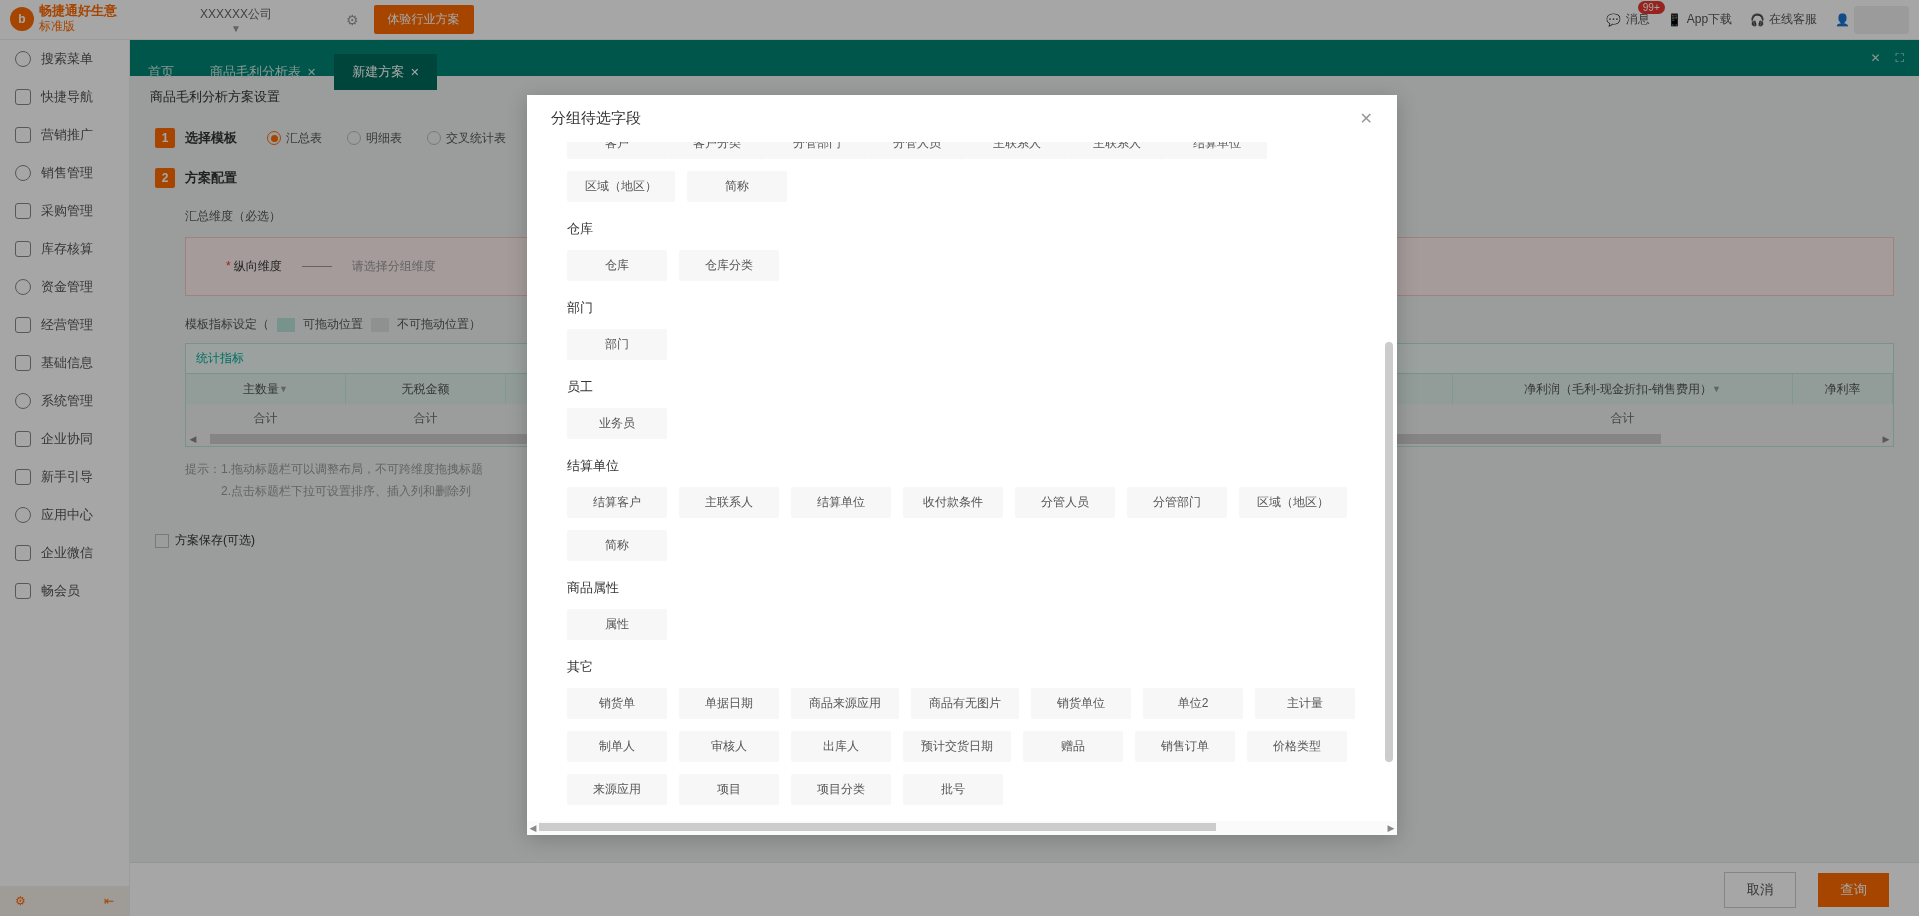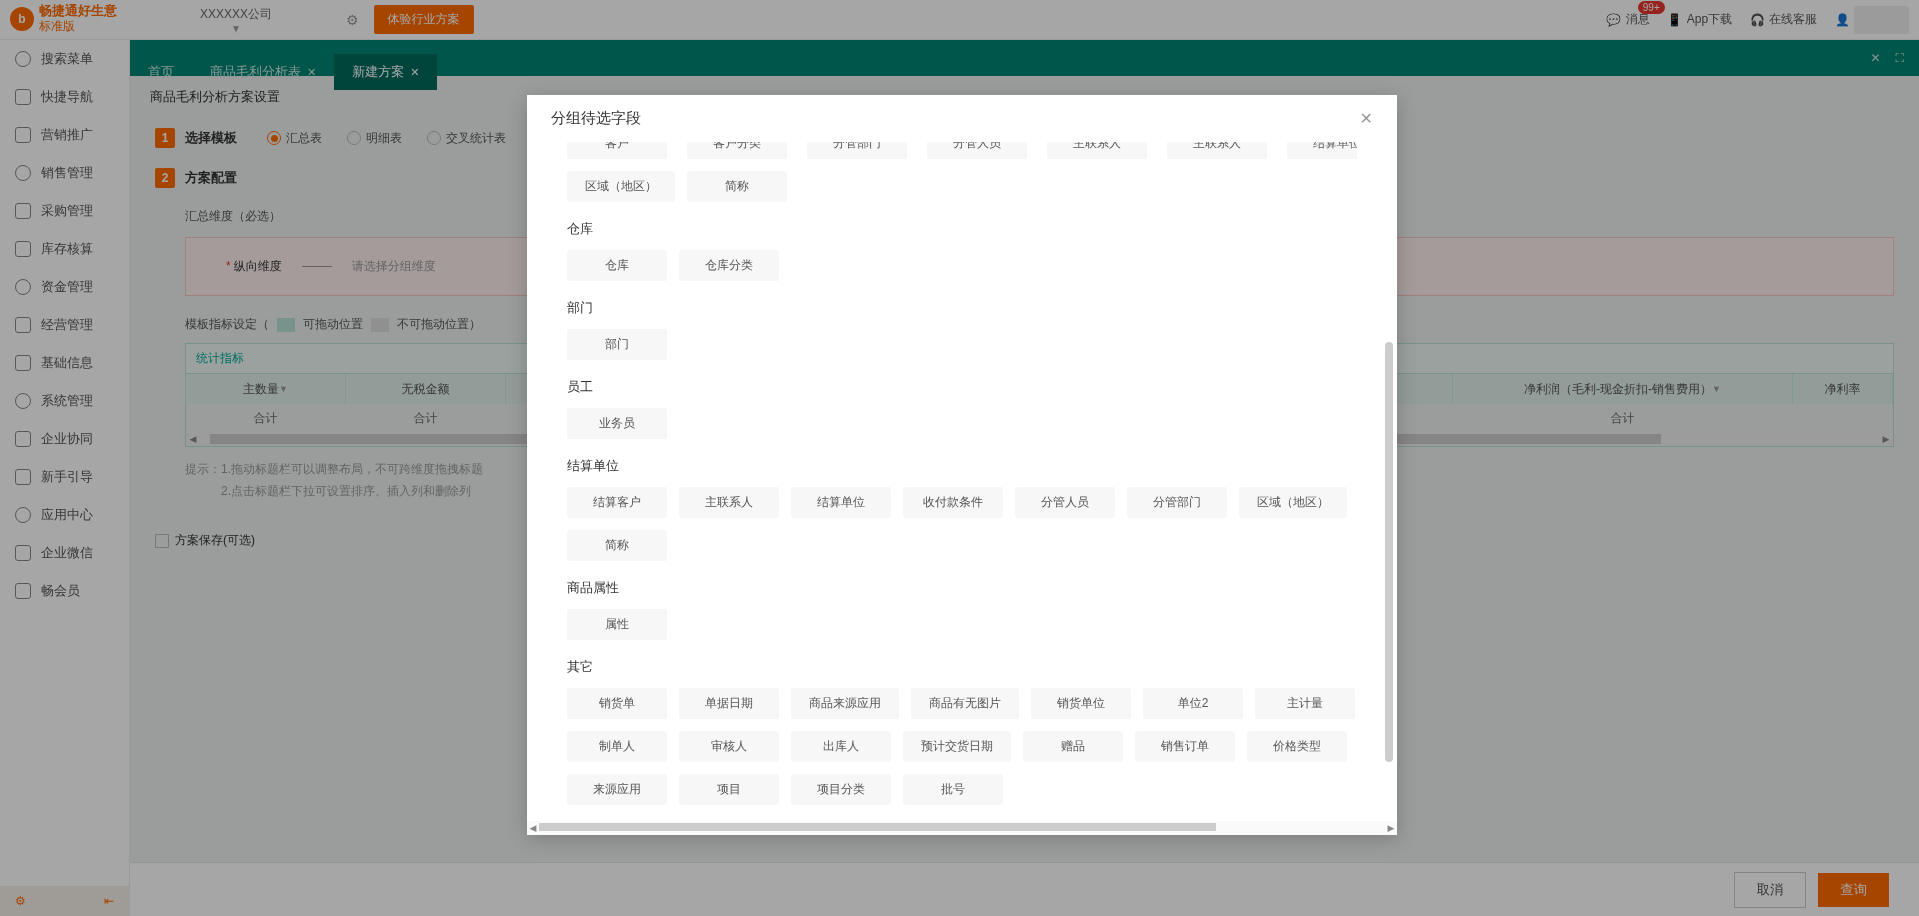--- a/index.html
+++ b/index.html
@@ -70,33 +70,33 @@
 .hscroll { height: 14px; background: #f0f0f0; position: relative; display: flex; align-items: center; }
 .hscroll-thumb { height: 10px; background: #ccc; margin-left: 10px; width: 85%; }
 .hscroll-arr { width: 14px; text-align: center; color: #888; font-size: 9px; }
 
 .tips { margin: 12px 0 0 30px; color: #999; font-size: 12px; line-height: 1.8; }
 
 .save-row { margin-top: 30px; display: flex; align-items: center; gap: 6px; }
 .checkbox { width: 14px; height: 14px; border: 1px solid #bbb; }
 
 
-.footer { position: absolute; bottom: 0; left: 130px; right: 0; height: 54px; background: #fff; border-top: 1px solid #e5e5e5; display: flex; align-items: center; justify-content: flex-end; padding: 0 30px; gap: 12px; }
+.footer { position: absolute; bottom: 0; left: 130px; right: 0; height: 54px; background: #fff; border-top: 1px solid #e5e5e5; display: flex; align-items: center; justify-content: flex-end; padding: 0 30px; gap: 22px; }
 .btn-cancel { padding: 8px 22px; border: 1px solid #ccc; background: #fff; color: #555; cursor: pointer; }
 .btn-query { padding: 8px 22px; border: none; background: #ff6a00; color: #fff; cursor: pointer; }
 
 
 .modal-mask { position: absolute; inset: 0; background: rgba(0,0,0,0.35); z-index: 100; }
 .modal { position: absolute; left: 527px; top: 95px; width: 870px; height: 740px; background: #fff; z-index: 101; display: flex; flex-direction: column; box-shadow: 0 4px 20px rgba(0,0,0,0.2); }
 .modal-header { padding: 14px 24px; font-size: 15px; color: #333; display: flex; align-items: flex-start; }
 .modal-close { margin-left: auto; color: #999; font-size: 16px; cursor: pointer; }
 .modal-body { flex: 1; overflow: hidden; position: relative; padding: 0 40px 0 40px; }
 .modal-scroll { height: 100%; overflow-y: hidden; position: relative; }
 
-.field-row-partial { display: flex; gap: 20px; margin-bottom: 12px; margin-top: -14px; }
+.field-row-partial { display: flex; gap: 0; margin-bottom: 12px; margin-top: -14px; }
 .field-row { display: flex; gap: 12px; flex-wrap: wrap; margin-bottom: 18px; }
 .field-chip { min-width: 100px; padding: 7px 18px; background: #f7f7f7; color: #555; text-align: center; font-size: 12px; cursor: pointer; border-radius: 2px; }
 .group-title { font-size: 13px; color: #333; margin: 8px 0 12px 0; font-weight: normal; }
 
 .modal-vscroll { position: absolute; right: 2px; top: 0; bottom: 20px; width: 10px; }
 .vscroll-thumb { position: absolute; top: 200px; width: 8px; height: 420px; background: #ccc; border-radius: 4px; }
 .modal-hscroll-bar { height: 14px; display: flex; align-items: center; background: #fafafa; }
 .mh-arr { width: 12px; text-align: center; font-size: 9px; color: #888; }
 .mh-track { flex: 1; height: 10px; position: relative; }
 .mh-thumb { position: absolute; left: 0; width: 80%; height: 8px; background: #ccc; }

